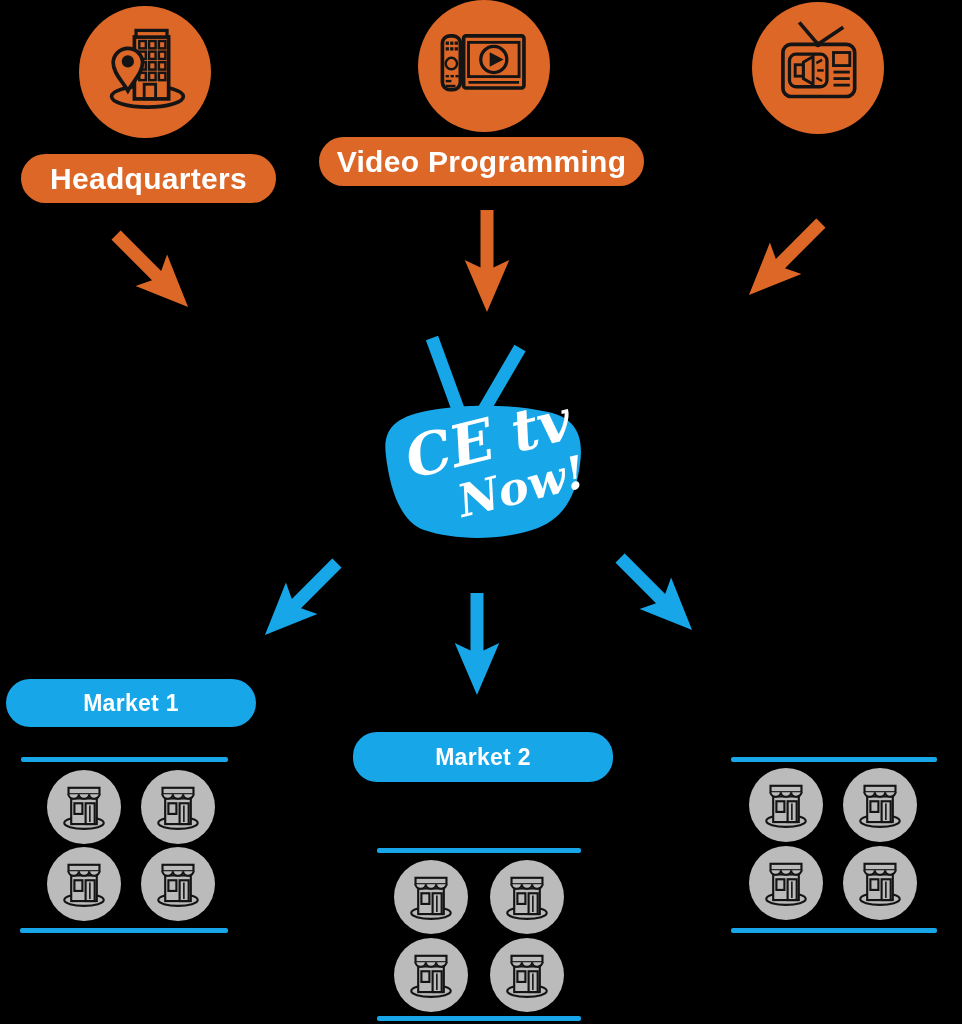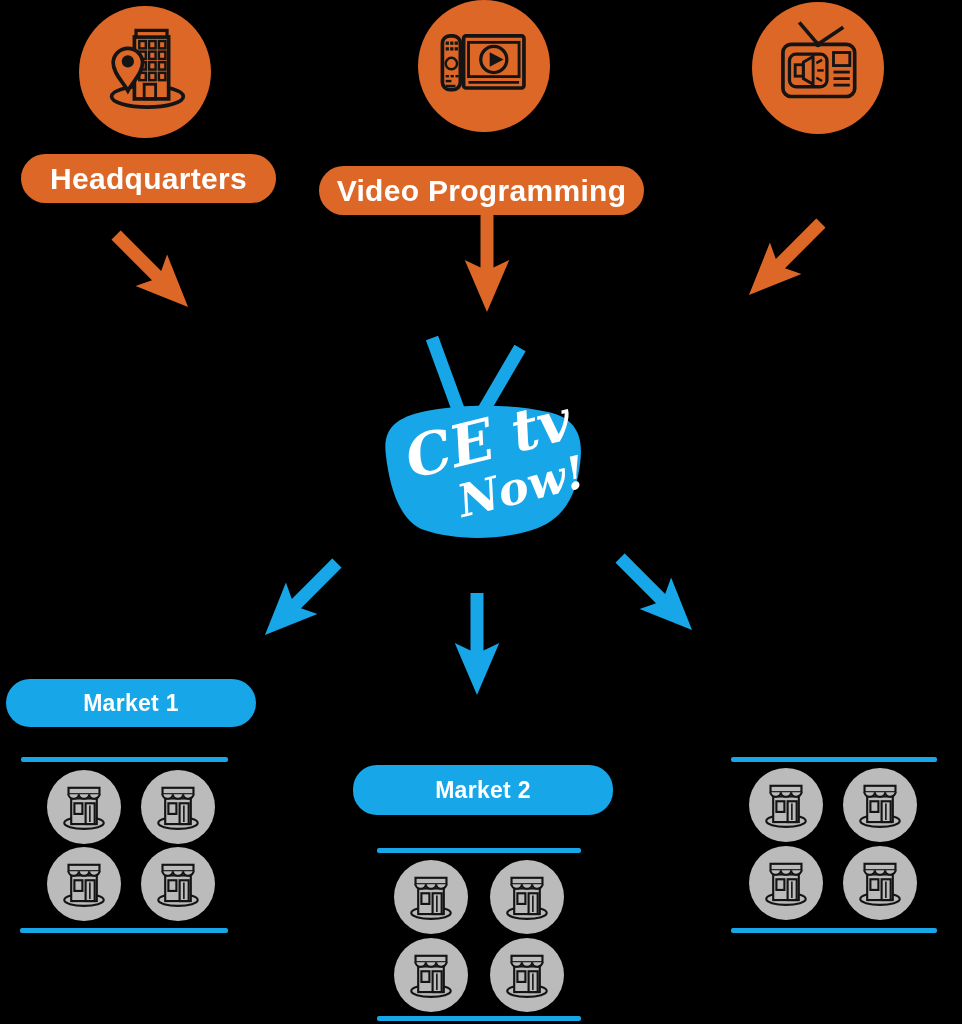--- a/index.html
+++ b/index.html
@@ -129,21 +129,21 @@
         <line x1="84" y1="70" x2="104" y2="70" stroke-width="3.5"></line>
         <line x1="84" y1="78" x2="104" y2="78" stroke-width="3.5"></line>
         <line x1="84" y1="86" x2="104" y2="86" stroke-width="3.5"></line>
       </g>
     </svg>
   </div>
 
   <div class="abs pill" style="left:21px;top:154px;width:255px">
     <span>Headquarters</span>
   </div>
-  <div class="abs pill" style="left:319px;top:166px;width:325px">
+  <div class="abs pill" style="left:319px;top:137px;width:325px">
     <span>Video Programming</span>
   </div>
 
   <div class="abs arrow rot-dr" style="left:123px;top:220px">
     <svg width="58" height="102" viewBox="0 0 56 110">
         <use href="#arrow-shape" fill="var(--orange)"></use>
       </svg>
   </div>
   <div class="abs arrow" style="left:458px;top:210px">
     <svg width="58" height="102" viewBox="0 0 56 110">
@@ -203,21 +203,21 @@
         <use href="#store-icon-def"></use>
       </svg>
     </div>
   <div class="abs store" style="left:141px;top:847px">
       <svg viewBox="0 0 120 120">
         <use href="#store-icon-def"></use>
       </svg>
     </div>
   <div class="abs hline" style="left:20px;top:928px;width:208px"></div>
 
-  <div class="abs pill mpill" style="left:353px;top:765px;width:260px;height:50px">
+  <div class="abs pill mpill" style="left:353px;top:732px;width:260px;height:50px">
     <span>Market 2</span>
   </div>
   <div class="abs hline" style="left:377px;top:848px;width:204px"></div>
   <div class="abs store" style="left:394px;top:860px">
       <svg viewBox="0 0 120 120">
         <use href="#store-icon-def"></use>
       </svg>
     </div>
   <div class="abs store" style="left:490px;top:860px">
       <svg viewBox="0 0 120 120">

